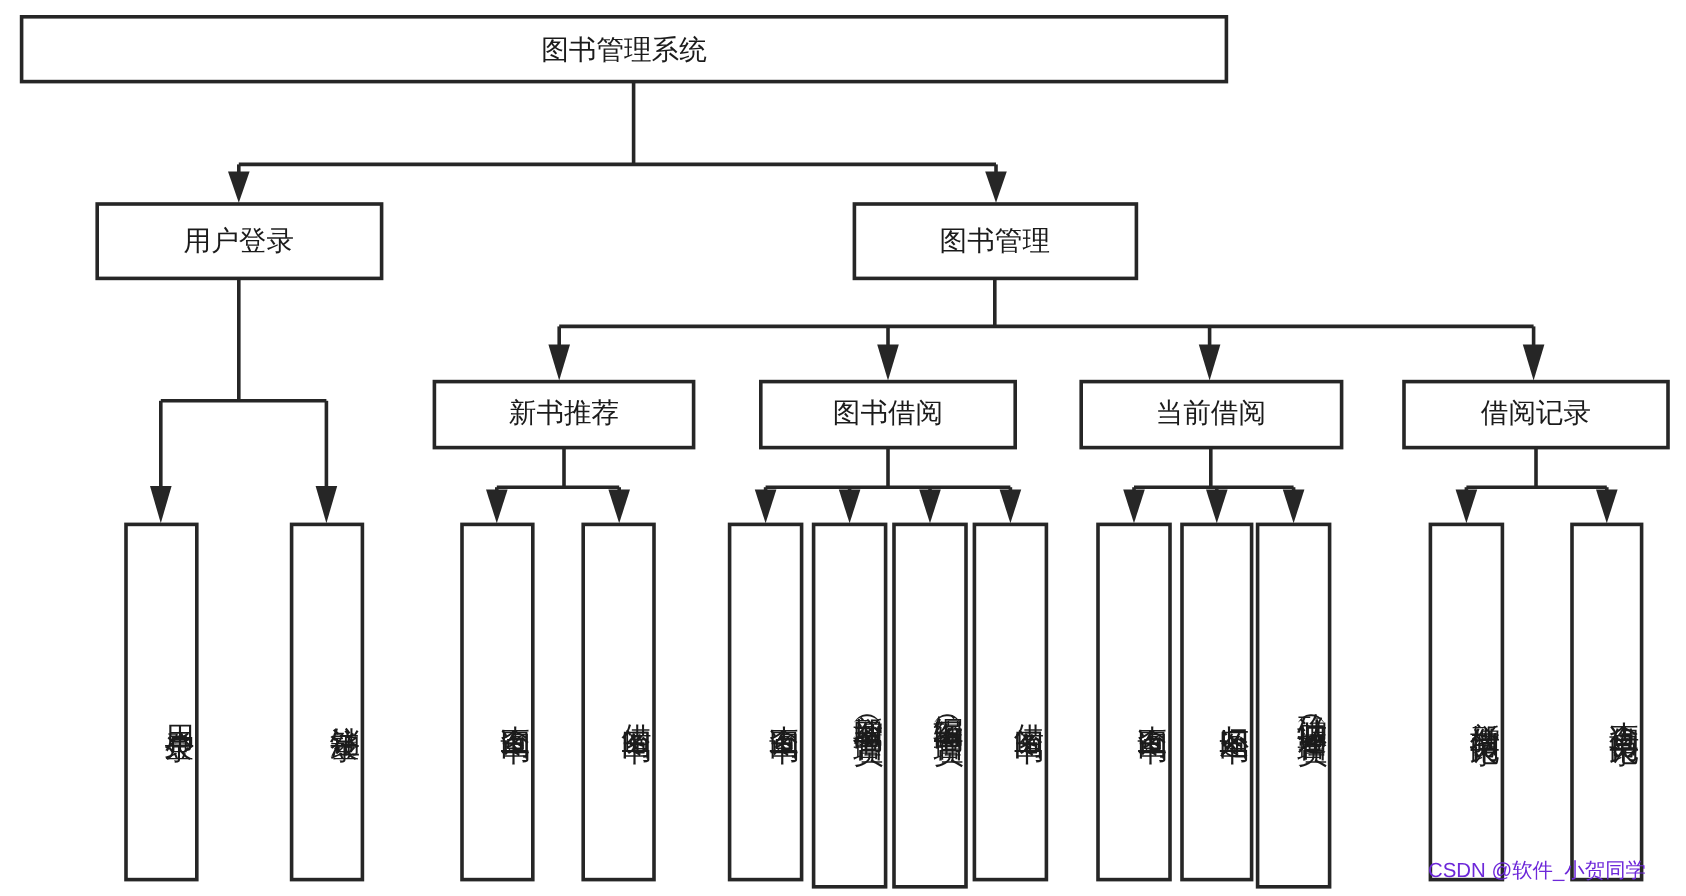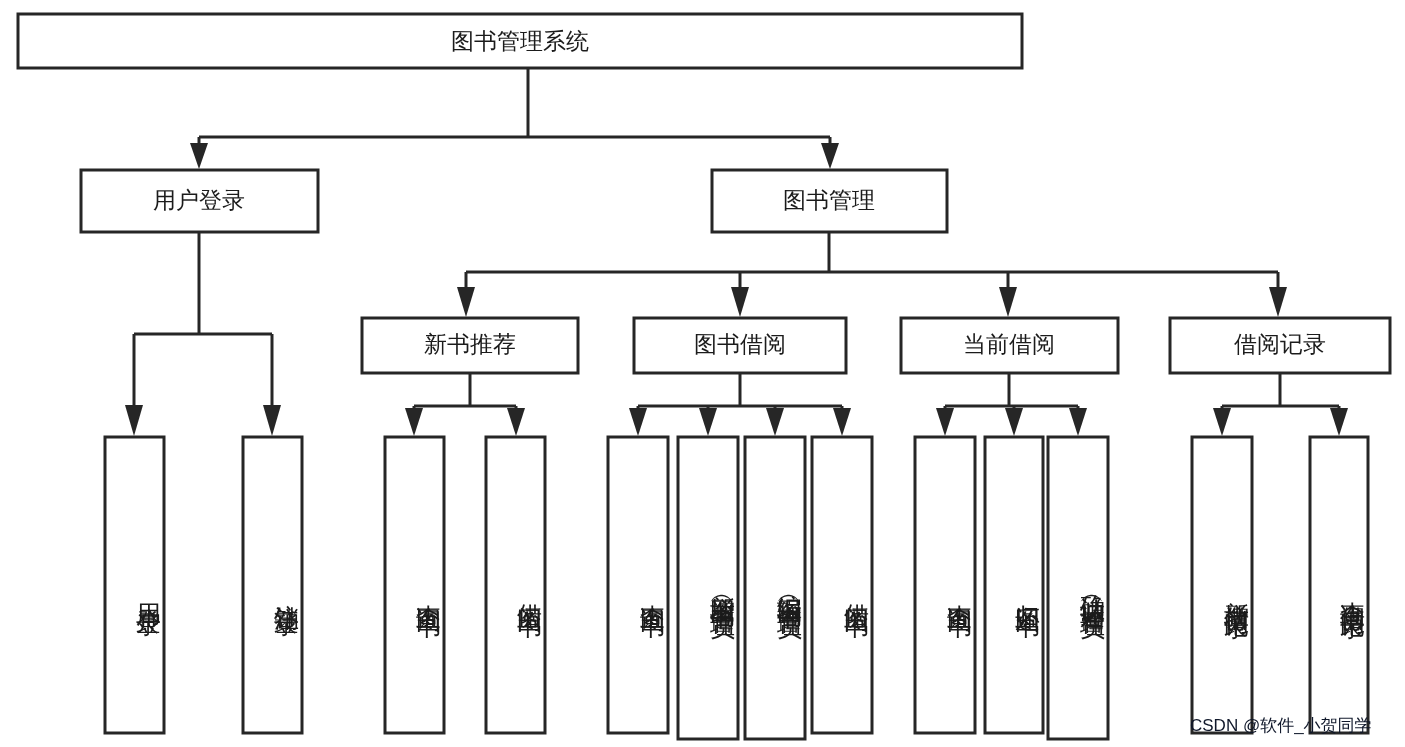--- a/index.html
+++ b/index.html
@@ -61,21 +61,21 @@
     white-space: nowrap;
     text-align: center;
     pointer-events: none;
   }
   .watermark {
     position: absolute;
     left: 1190px;
     top: 714px;
     font-family: "Liberation Sans", "DejaVu Sans", sans-serif;
     font-size: 17px;
-    color: #0f172a;
+    color: #6d28d9;
     white-space: nowrap;
   }
 </style>
 </head>
 <body>
 
 <div id="diagram-root">
 
   <svg id="flow" viewBox="0 0 1405 747" xmlns="http://www.w3.org/2000/svg">
 

